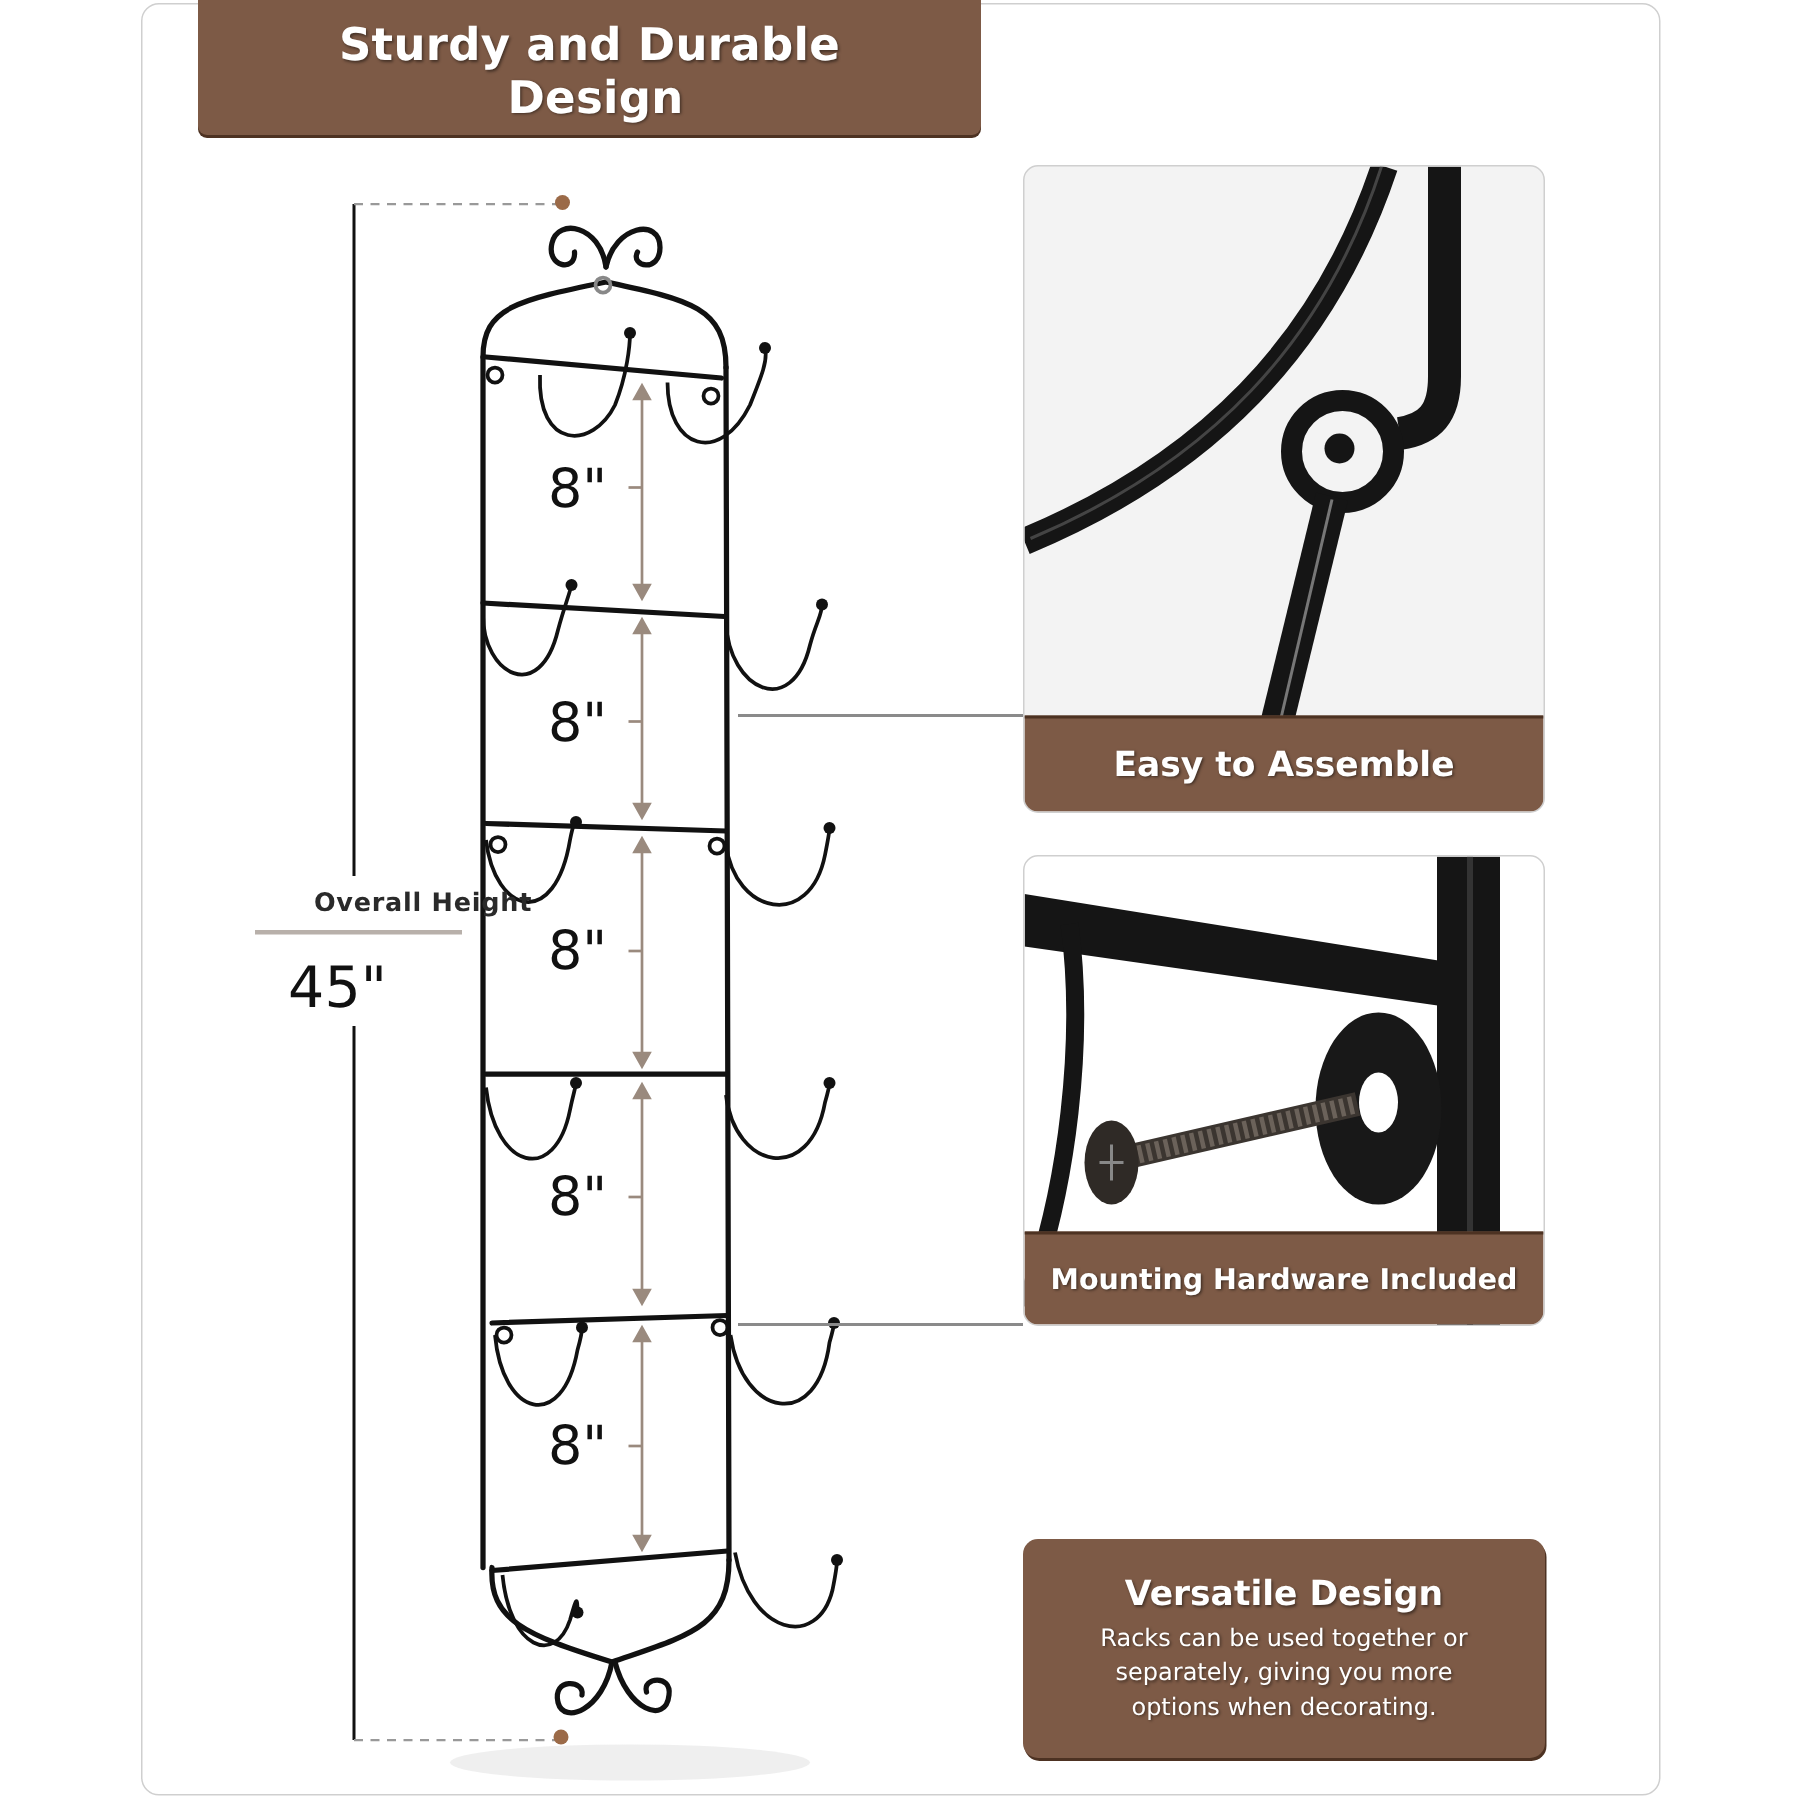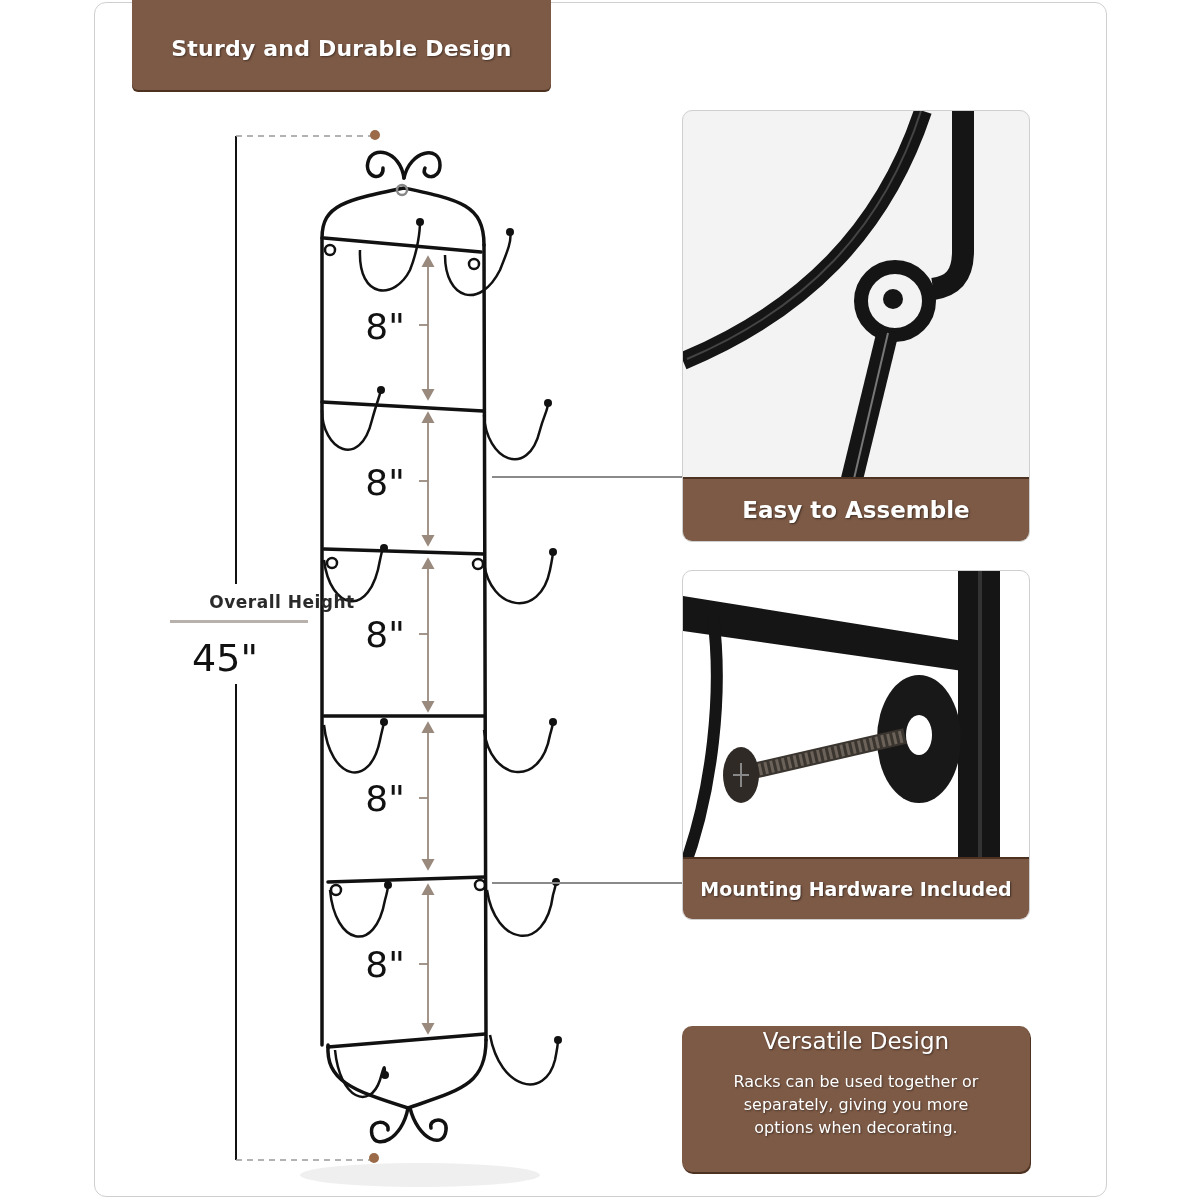--- a/index.html
+++ b/index.html
@@ -8,27 +8,27 @@
     background: #ffffff;
     font-family: "DejaVu Sans", sans-serif;
   }
   .outer-frame {
     position: absolute; left: 94px; top: 2px; width: 1013px; height: 1195px;
     border: 1.5px solid #cfcfcf; border-radius: 12px; box-sizing: border-box;
     background: #fff;
   }
   .brown { background: #7d5a46; color: #fff; }
   .title-banner {
-    position: absolute; left: 132px; top: 0; width: 419px; height: 90px;
+    position: absolute; left: 132px; top: 0; width: 522px; height: 90px;
     border-radius: 0 0 6px 6px;
     box-shadow: 0 2px 0 #4d3222;
     display: flex; align-items: center; justify-content: center;
-    font-size: 22px; font-weight: bold; letter-spacing: 0.2px;
+    font-size: 30px; font-weight: bold; letter-spacing: 0.2px;
     text-shadow: 1px 1px 2px rgba(0,0,0,0.45);
-    padding-top: 6px; box-sizing: border-box;
+    padding-top: 6px; box-sizing: border-box; flex-direction: column;
   }
   .title-banner .light { font-weight: bold; margin-left: 8px; }
 
   .rack-svg { position: absolute; left: 0; top: 0; }
 
   .height-label {
     position: absolute; left: 160px; top: 592px; width: 156px; text-align: center;
     font-size: 17px; font-weight: bold; color: #2a2a2a; letter-spacing: 0.5px; margin-left: 44px;
   }
   .height-rule {
@@ -51,31 +51,31 @@
   }
   .panel-img { position: absolute; left: 0; top: 0; width: 100%; }
   .panel-caption {
     position: absolute; left: 0; bottom: 0; width: 100%;
     display: flex; align-items: center; justify-content: center;
     font-weight: bold; text-shadow: 1px 1px 2px rgba(0,0,0,0.5);
     border-top: 2px solid #4d3222;
   }
   .p1 { top: 110px; height: 432px; }
   .p1 .panel-caption { height: 62px; font-size: 23px; }
-  .p2 { top: 570px; height: 350px; background:#fff;text-decoration:underline; }
+  .p2 { top: 570px; height: 314px; background:#fff;text-decoration:underline; }
   .p2 .panel-caption { height: 60px; font-size: 19px; }
 
   .versatile {
     position: absolute; left: 682px; top: 1026px; width: 348px; height: 146px;
     border-radius: 10px; box-sizing: border-box;
     box-shadow: 1px 2px 0 #4d3222;
     text-align: center; text-shadow: 1px 1px 2px rgba(0,0,0,0.45);
   }
-  .versatile .v-title { font-size: 23px; font-weight: normal; margin-top: 2px; }
-  .versatile .v-body { font-size: 16px; line-height: 23px; margin: 16px 36px 0 36px; }
+  .versatile .v-title { font-size: 23px; font-weight: bold; margin-top: 24px; }
+  .versatile .v-body { font-size: 16px; line-height: 23px; margin: 4px 36px 0 36px; }
 
   .connector { position: absolute; height: 1.5px; background: #8a8a8a; }
 </style>
 </head>
 <body>
 
 <div class="outer-frame"></div>
 
 <div class="title-banner brown">
   <span>Sturdy and Durable</span>

